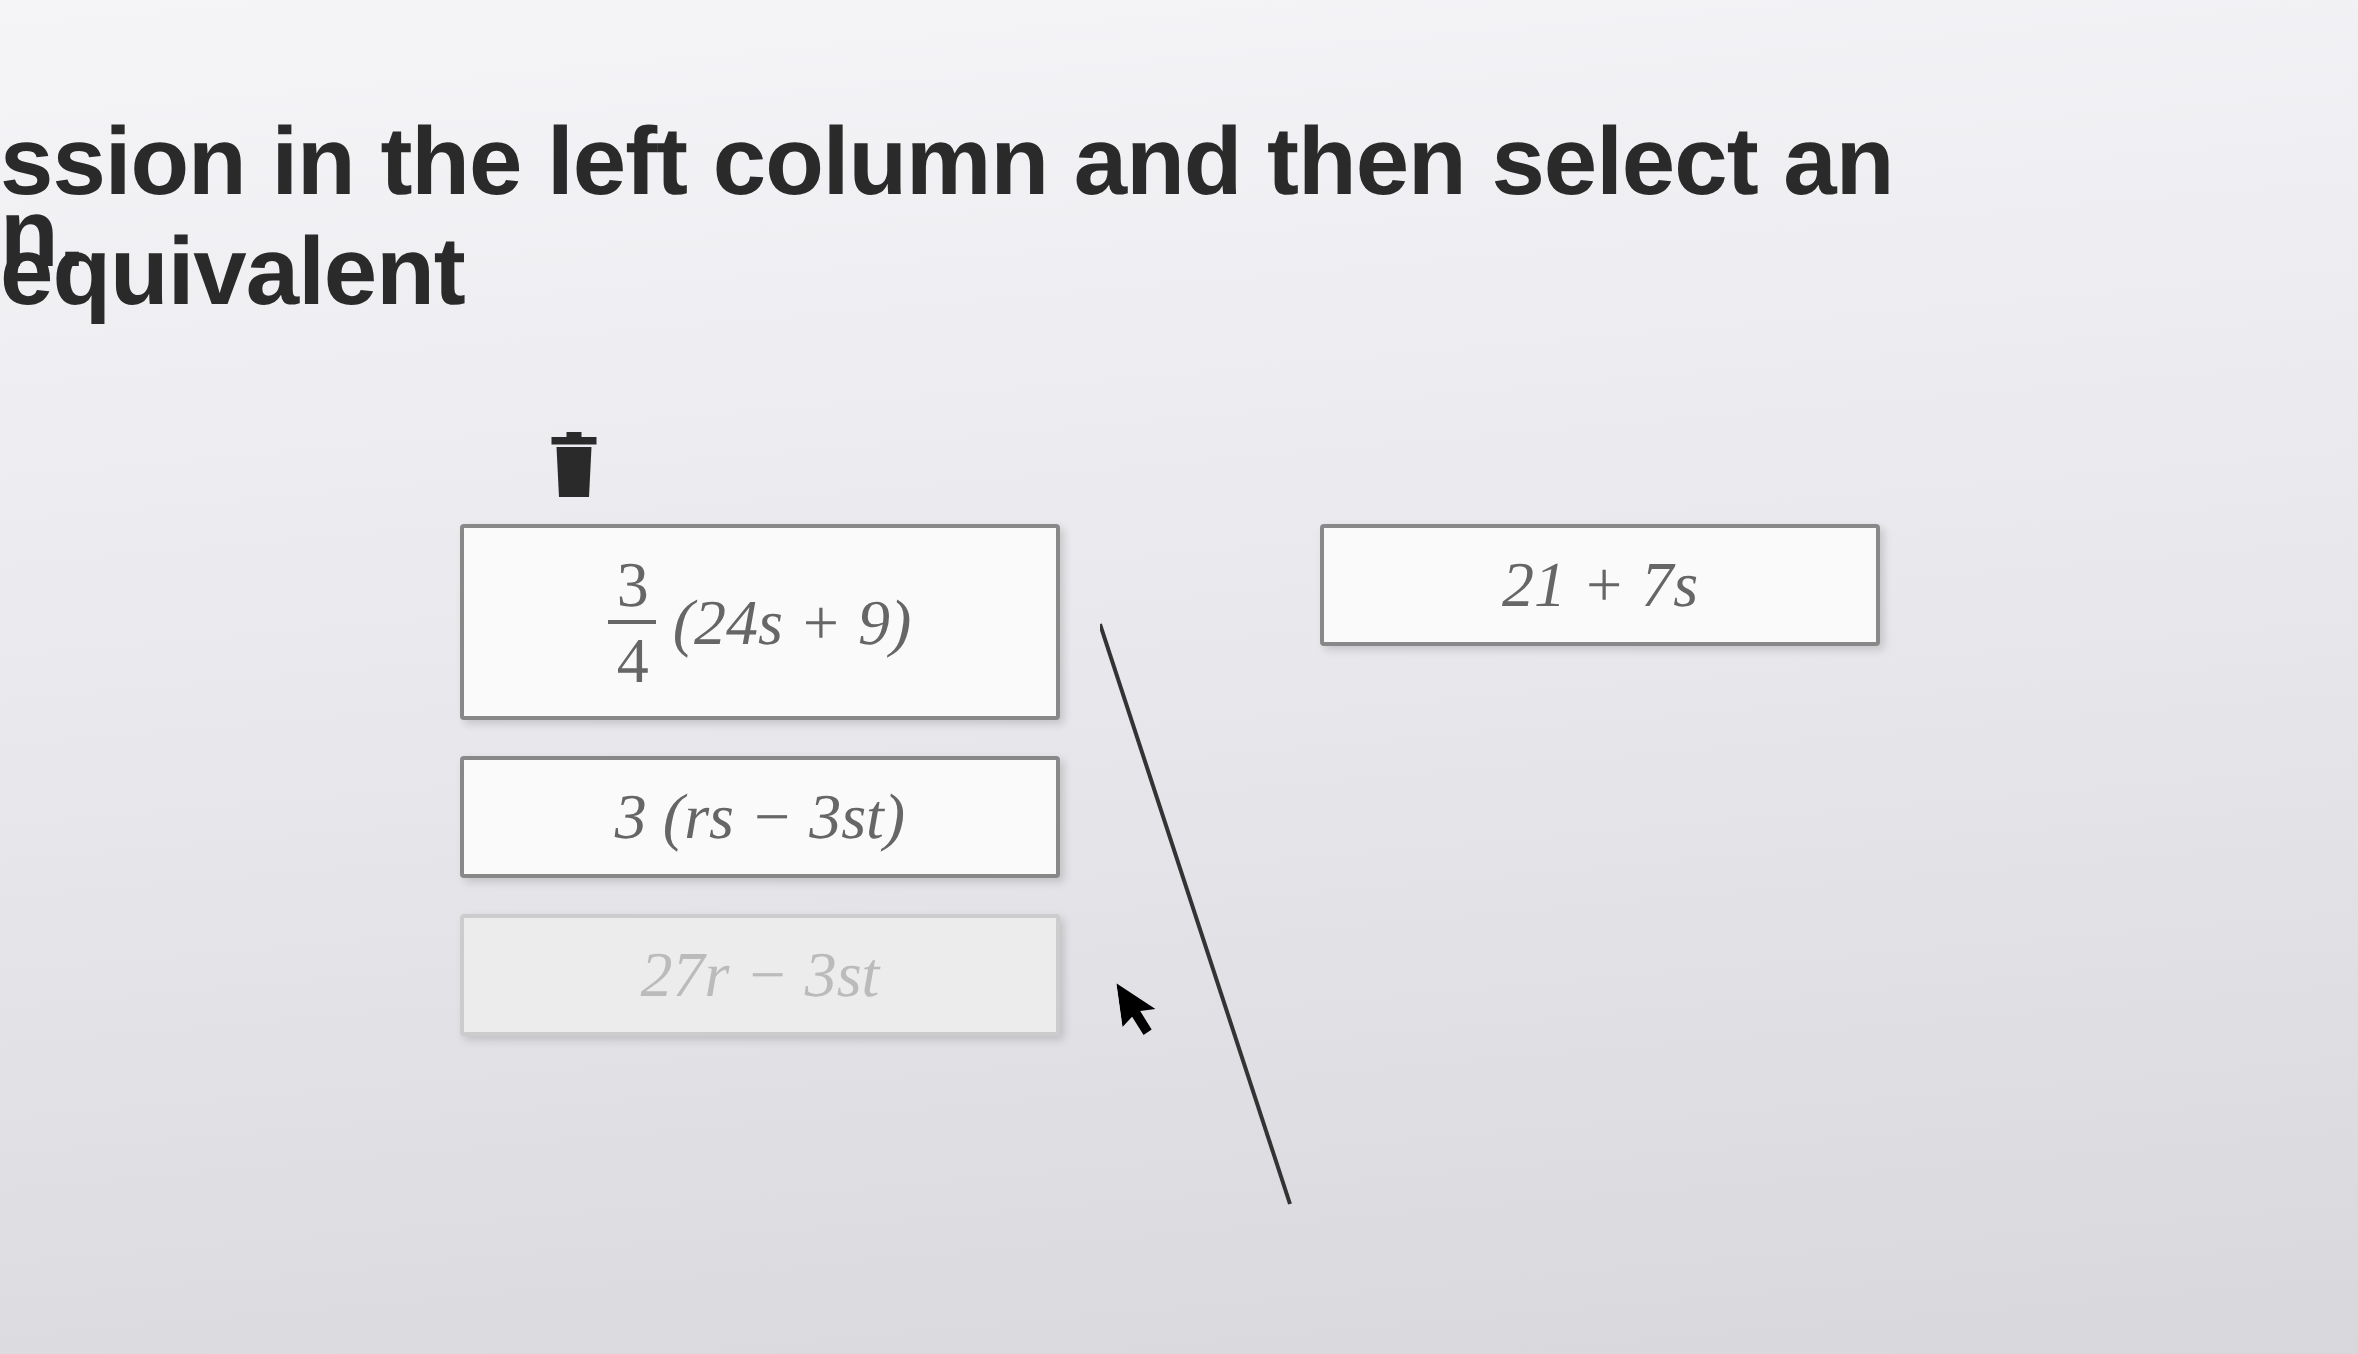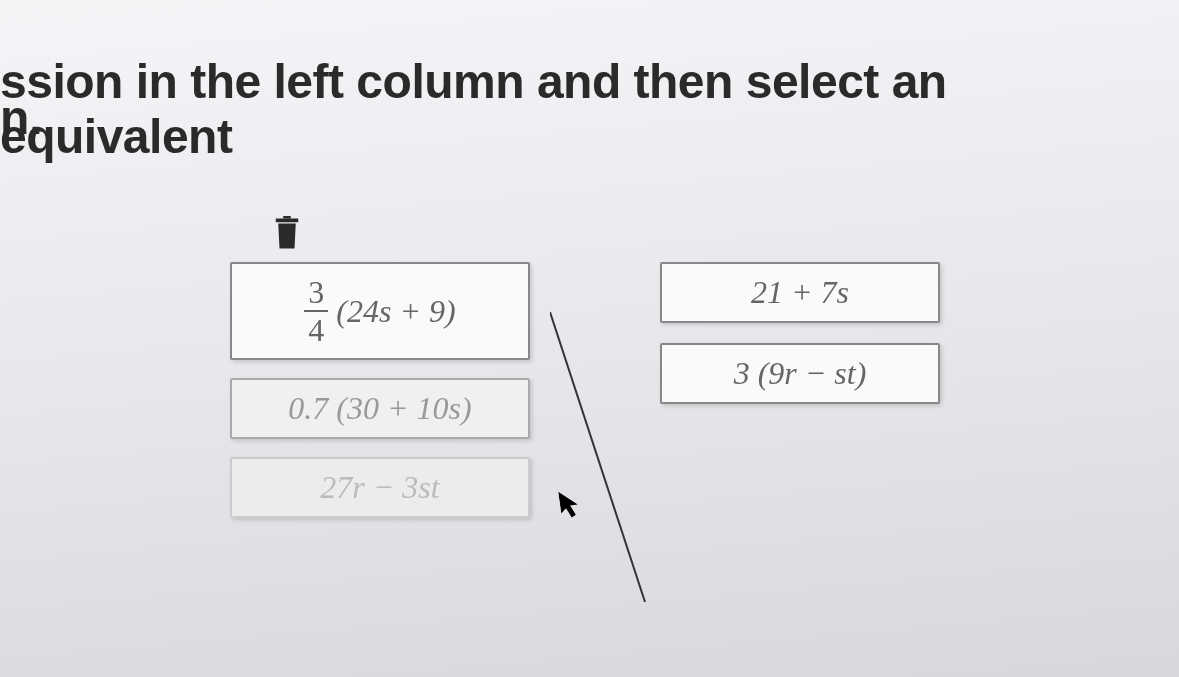--- a/index.html
+++ b/index.html
@@ -146,34 +146,31 @@
 
 <div class="columns-container">
   <div class="left-column">
     <div class="expr-box tall">
       <span class="fraction">
         <span class="num">3</span>
         <span class="den">4</span>
       </span>
       <span class="italic">(24s + 9)</span>
     </div>
-    <div class="expr-box faded">
-      <span class="italic">0.7 (30 + 10s)</span>
+    <div class="expr-box">
+      <span class="italic">3 (rs − 3st)</span>
     </div>
     <div class="expr-box very-faded">
       <span class="italic">27r − 3st</span>
     </div>
   </div>
 
   <div class="right-column">
     <div class="expr-box">
       <span class="italic">21 + 7s</span>
-    </div>
-    <div class="expr-box">
-      <span class="italic">3 (9r − st)</span>
     </div>
   </div>
 </div>
 
 <div class="cursor-arrow">
   <svg viewBox="0 0 20 28" fill="#000">
     <path d="M0 0 L0 20 L5 16 L9 25 L13 23 L9 14 L16 14 Z"></path>
   </svg>
 </div>
 

